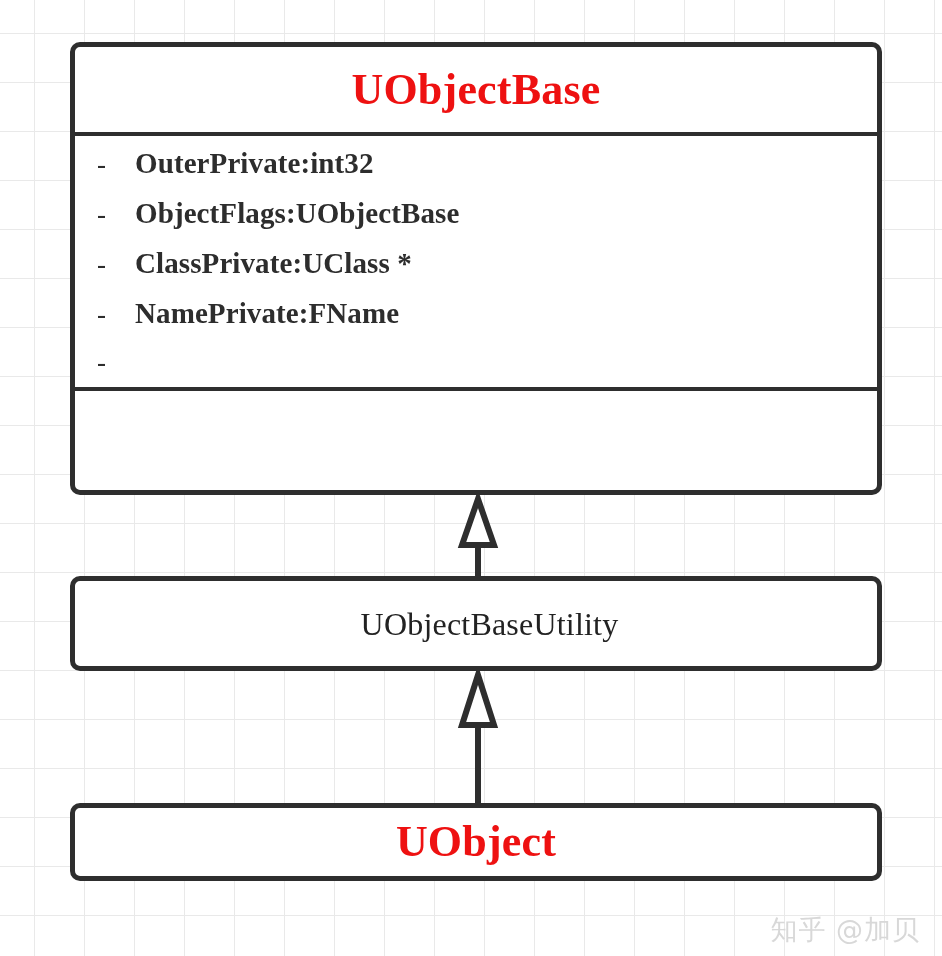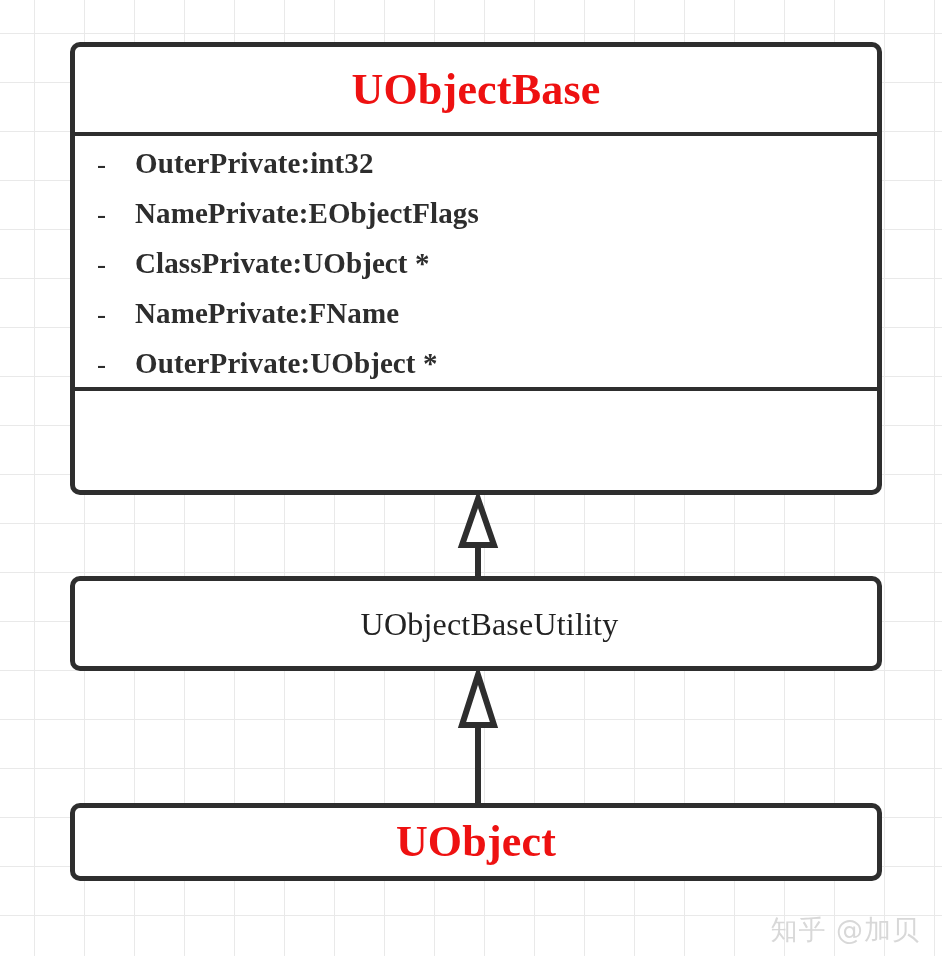--- a/index.html
+++ b/index.html
@@ -163,36 +163,35 @@
 
     <div class="attributes-section">
 
       <div class="attribute-row">
         <span class="attr-visibility">-</span>
         <span class="attr-signature">OuterPrivate:int32</span>
       </div>
 
       <div class="attribute-row">
         <span class="attr-visibility">-</span>
-        <span class="attr-signature">NamePrivate:EObjectFlags</span>
-      </div>
-
-      <div class="attribute-row">
-        <span class="attr-visibility">-</span>
-        <span class="attr-signature">ClassPrivate:UObject *</span>
+        <span class="attr-signature">ObjectFlags:UObjectBase</span>
+      </div>
+
+      <div class="attribute-row">
+        <span class="attr-visibility">-</span>
+        <span class="attr-signature">ClassPrivate:UClass *</span>
       </div>
 
       <div class="attribute-row">
         <span class="attr-visibility">-</span>
         <span class="attr-signature">NamePrivate:FName</span>
       </div>
 
       <div class="attribute-row">
         <span class="attr-visibility">-</span>
-        <span class="attr-signature">OuterPrivate:UObject *</span>
       </div>
 
     </div>
 
     <div class="operations-section"></div>
   </div>
 
   <div class="generalization" id="generalization-1">
     <svg width="60" height="84" viewBox="0 0 60 84" xmlns="http://www.w3.org/2000/svg">
       <line x1="30" y1="49" x2="30" y2="84" stroke="#2e2e2e" stroke-width="6"></line>

